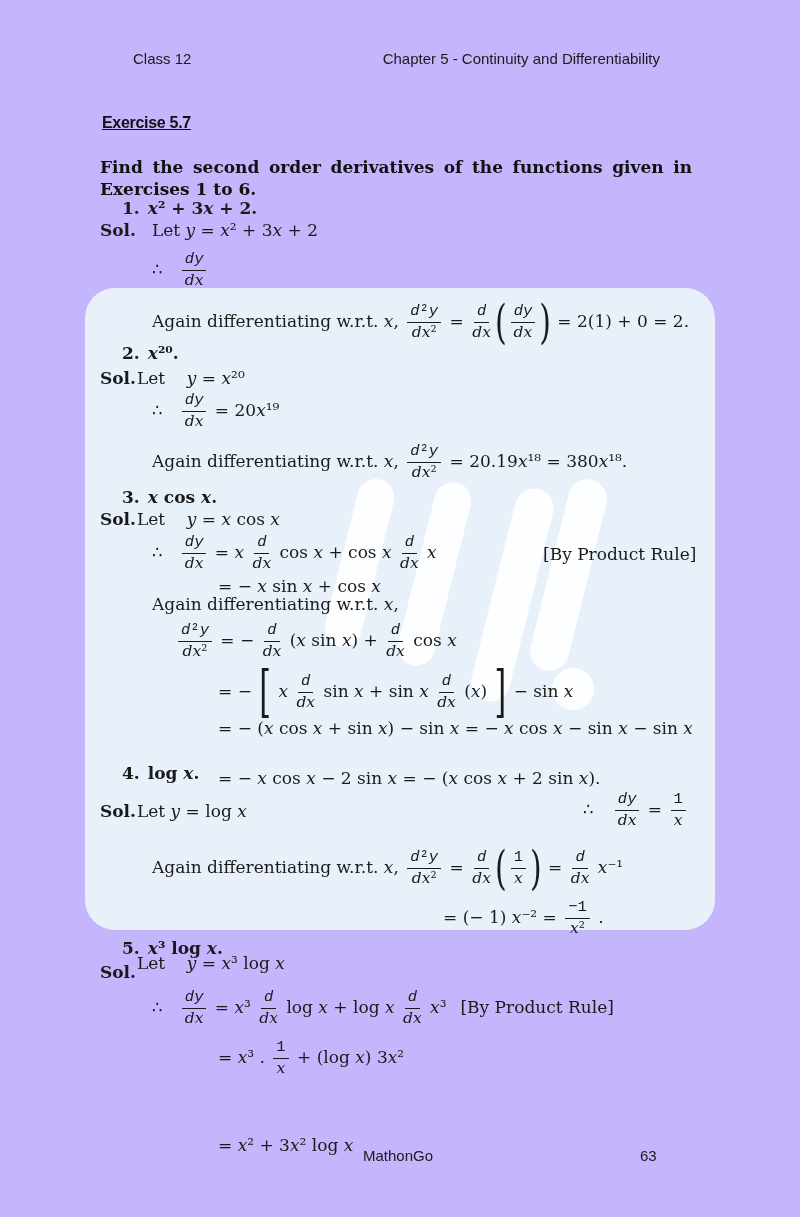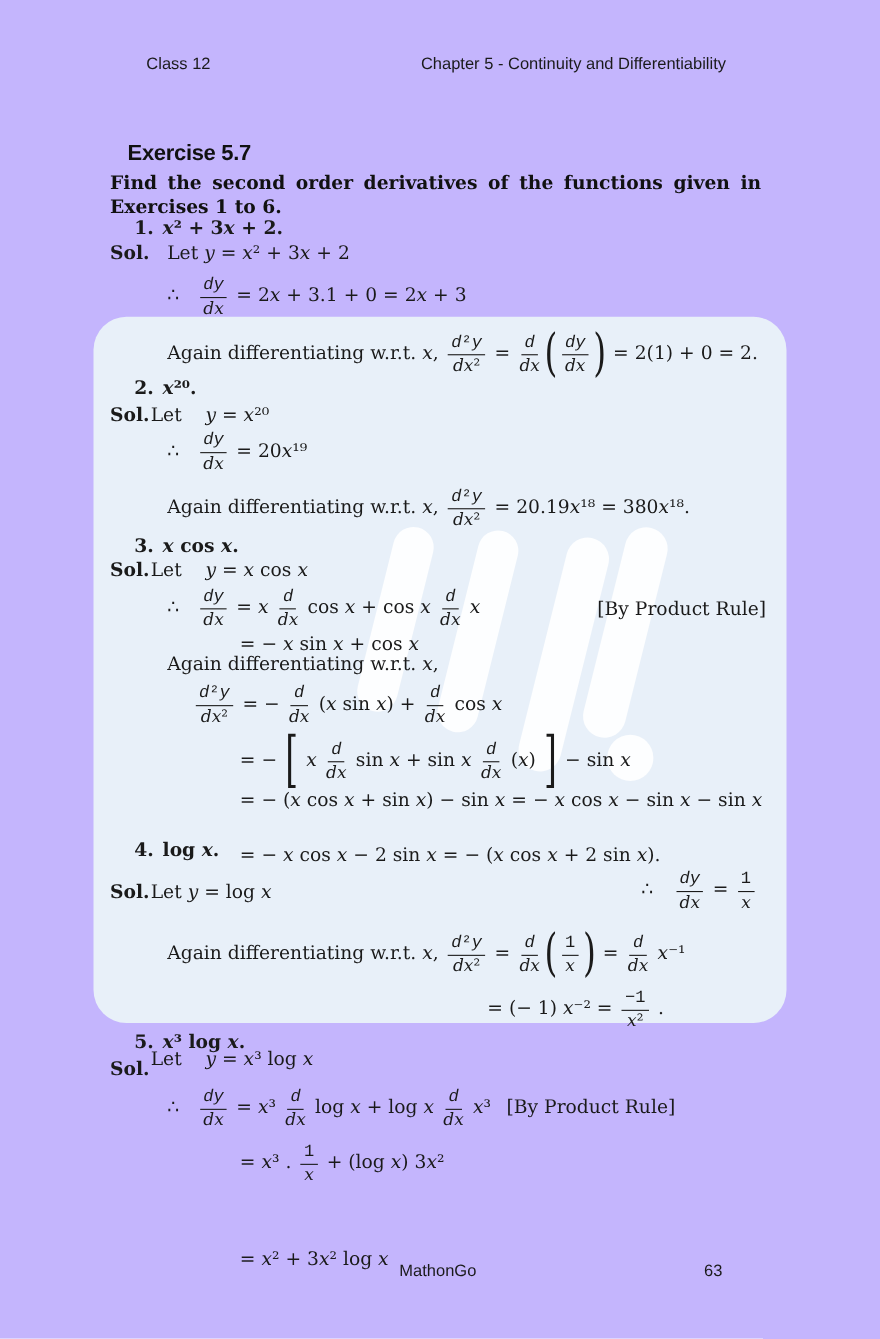--- a/index.html
+++ b/index.html
@@ -14,23 +14,23 @@
   .wm { position:absolute; background:rgba(255,255,255,0.88); border-radius:22px; z-index:1; }
   .wm.dot { border-radius:50%; }
   .row {
     position:absolute; display:flex; align-items:center; z-index:2;
     font-size:17px; line-height:1.25; white-space:pre; color:#1a1a1a;
   }
   .row .tok { white-space:pre; }
   .bold { font-weight:bold; }
   .sans { font-family:"Liberation Sans","DejaVu Sans",sans-serif; font-size:15px; }
   .title {
-    position:absolute; z-index:2; margin:16px;
+    position:absolute; z-index:2; margin:2px;
     font-family:"Liberation Sans","DejaVu Sans",sans-serif;
-    font-size:20px; font-weight:bold; letter-spacing:-0.3px; color:#111;
+    font-size:16px; font-weight:bold; letter-spacing:-0.3px; color:#111;text-decoration:underline;
   }
   .intro {
     position:absolute; left:100px; top:156px; width:592px; z-index:2;
     font-size:17px; font-weight:bold; text-align:justify; line-height:1.32; color:#111;
   }
   i { font-style:italic; }
   .frac {
     display:inline-flex; flex-direction:column; align-items:center;
     font-size:15.5px; margin:0 3px; line-height:1.15; vertical-align:middle;
   }
@@ -55,21 +55,21 @@
 
   <span class="row sans" style="left:133px;top:50px;">Class 12</span>
   <span class="row sans" style="left:auto;right:140px;top:50px;">Chapter 5 - Continuity and Differentiability</span>
 
   <h1 class="title" style="left:100px;top:112px;">Exercise 5.7</h1>
   <div class="intro">Find the second order derivatives of the functions given in Exercises 1 to 6.</div>
 
   <div class="row bold" style="left:122px;top:198px;"><span class="tok"><span>1.</span></span><span class="gap" style="width: 8px;"></span><span class="tok"><i>x</i><span>² + 3</span><i>x</i><span> + 2.</span></span></div>
   <span class="row bold" style="left:100px;top:220px;">Sol.</span>
   <div class="row" style="left:152px;top:220px;"><span class="tok"><span>Let </span><i>y</i><span> = </span><i>x</i><span>² + 3</span><i>x</i><span> + 2</span></span></div>
-  <div class="row" style="left:152px;top:248px;height:44px;"><span class="tok"><span>∴</span></span><span class="gap" style="width: 16px;"></span><span class="frac"><span class="fnum"><i>dy</i></span><span class="fden"><i>dx</i></span></span><span class="tok"><span> = 2</span><i>x</i><span> + 3.1 + 0 = 2</span><i>x</i><span> + 3</span></span></div>
+  <div class="row" style="left:152px;top:248px;height:44px;"><span class="tok"><span>∴</span></span><span class="gap" style="width: 16px;"></span><span class="frac"><span class="fnum"><i>dy</i></span><span class="fden"><i>dx</i></span></span></div>
   <div class="row" style="left:152px;top:294px;height:56px;"><span class="tok"><span>Again differentiating w.r.t. </span><i>x</i><span>, </span></span><span class="frac"><span class="fnum"><i>d</i><span>²</span><i>y</i></span><span class="fden"><i>dx</i><span>²</span></span></span><span class="tok"><span> = </span></span><span class="frac"><span class="fnum"><i>d</i></span><span class="fden"><i>dx</i></span></span><span class="bigp">(</span><span class="frac"><span class="fnum"><i>dy</i></span><span class="fden"><i>dx</i></span></span><span class="bigp">)</span><span class="tok"><span> = 2(1) + 0 = 2.</span></span></div>
 
   <div class="row bold" style="left:122px;top:343px;"><span class="tok"><span>2.</span></span><span class="gap" style="width: 8px;"></span><span class="tok"><i>x</i><span>²⁰.</span></span></div>
   <span class="row bold" style="left:100px;top:368px;">Sol.</span>
   <div class="row" style="left:137px;top:368px;"><span class="tok"><span>Let    </span><i>y</i><span> = </span><i>x</i><span>²⁰</span></span></div>
   <div class="row" style="left:152px;top:389px;height:44px;"><span class="tok"><span>∴</span></span><span class="gap" style="width: 16px;"></span><span class="frac"><span class="fnum"><i>dy</i></span><span class="fden"><i>dx</i></span></span><span class="tok"><span> = 20</span><i>x</i><span>¹⁹</span></span></div>
   <div class="row" style="left:152px;top:434px;height:56px;"><span class="tok"><span>Again differentiating w.r.t. </span><i>x</i><span>, </span></span><span class="frac"><span class="fnum"><i>d</i><span>²</span><i>y</i></span><span class="fden"><i>dx</i><span>²</span></span></span><span class="tok"><span> = 20.19</span><i>x</i><span>¹⁸ = 380</span><i>x</i><span>¹⁸.</span></span></div>
 
   <div class="row bold" style="left:122px;top:487px;"><span class="tok"><span>3.</span></span><span class="gap" style="width: 8px;"></span><span class="tok"><i>x</i><span> cos </span><i>x</i><span>.</span></span></div>
   <span class="row bold" style="left:100px;top:509px;">Sol.</span>

